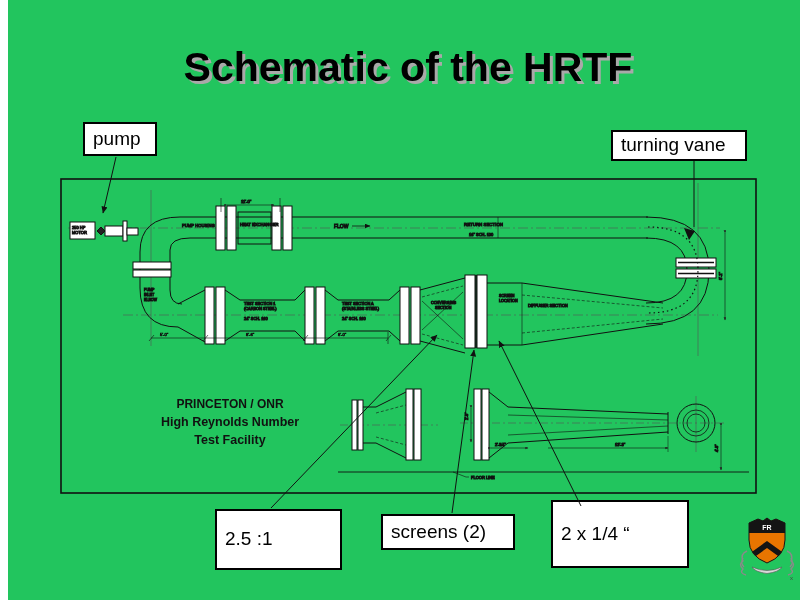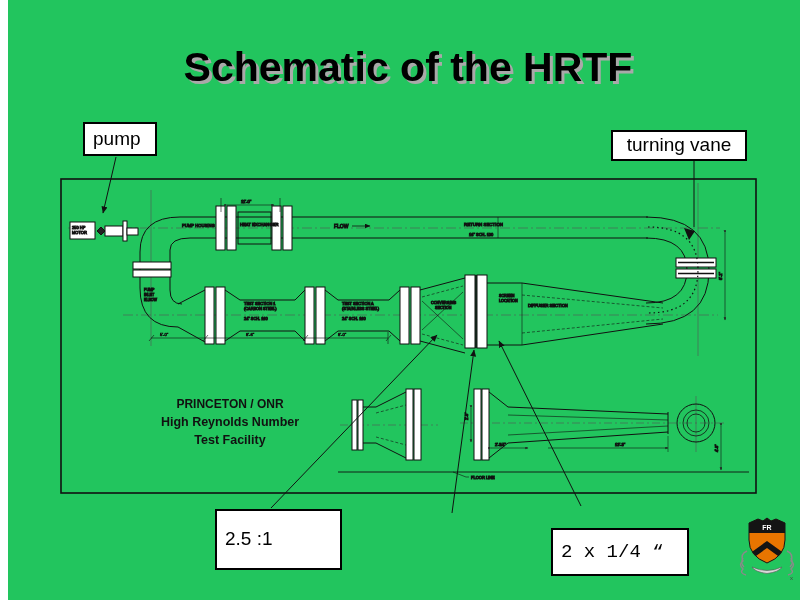--- a/index.html
+++ b/index.html
@@ -25,30 +25,33 @@
 <body>
 
 <div class="slide">
 
   <div class="title">Schematic of the HRTF</div>
 
   <div class="callout" style="left:75px;top:122px;width:74px;height:34px;align-items:flex-start;">
     <span>pump</span>
   </div>
 
-  <div class="callout" style="left:603px;top:130px;width:136px;height:31px;align-items:center;">
+  <div class="callout" style="left:603px;top:130px;width:136px;height:31px;align-items:flex-start;">
     <span>turning vane</span>
   </div>
 
   <div class="callout" style="left:207px;top:509px;width:127px;height:61px;">
     <span>2.5 :1</span>
   </div>
 
-
-  <div class="callout" style="left:543px;top:528px;width:138px;height:48px;font-family:Liberation Mono, monospace;">
+  <div class="callout" style="left:373px;top:514px;width:134px;height:36px;">
+    <span>screens (2)</span>
+  </div>
+
+  <div class="callout" style="left:543px;top:500px;width:138px;height:68px;">
     <span>2 x 1/4 “</span>
   </div>
 
   <svg id="schematic-svg" width="800" height="600" viewBox="0 0 800 600" font-family="Liberation Sans, sans-serif">
     <defs>
       <marker id="arr" orient="auto" markerWidth="9" markerHeight="8" refX="6.5" refY="3">
         <path d="M0,0 L7,3 L0,6 Z" fill="#111"></path>
       </marker>
       <marker id="arrS" orient="auto" markerWidth="7" markerHeight="6" refX="4.5" refY="2.25">
         <path d="M0,0 L5,2.25 L0,4.5 Z" fill="#222"></path>

